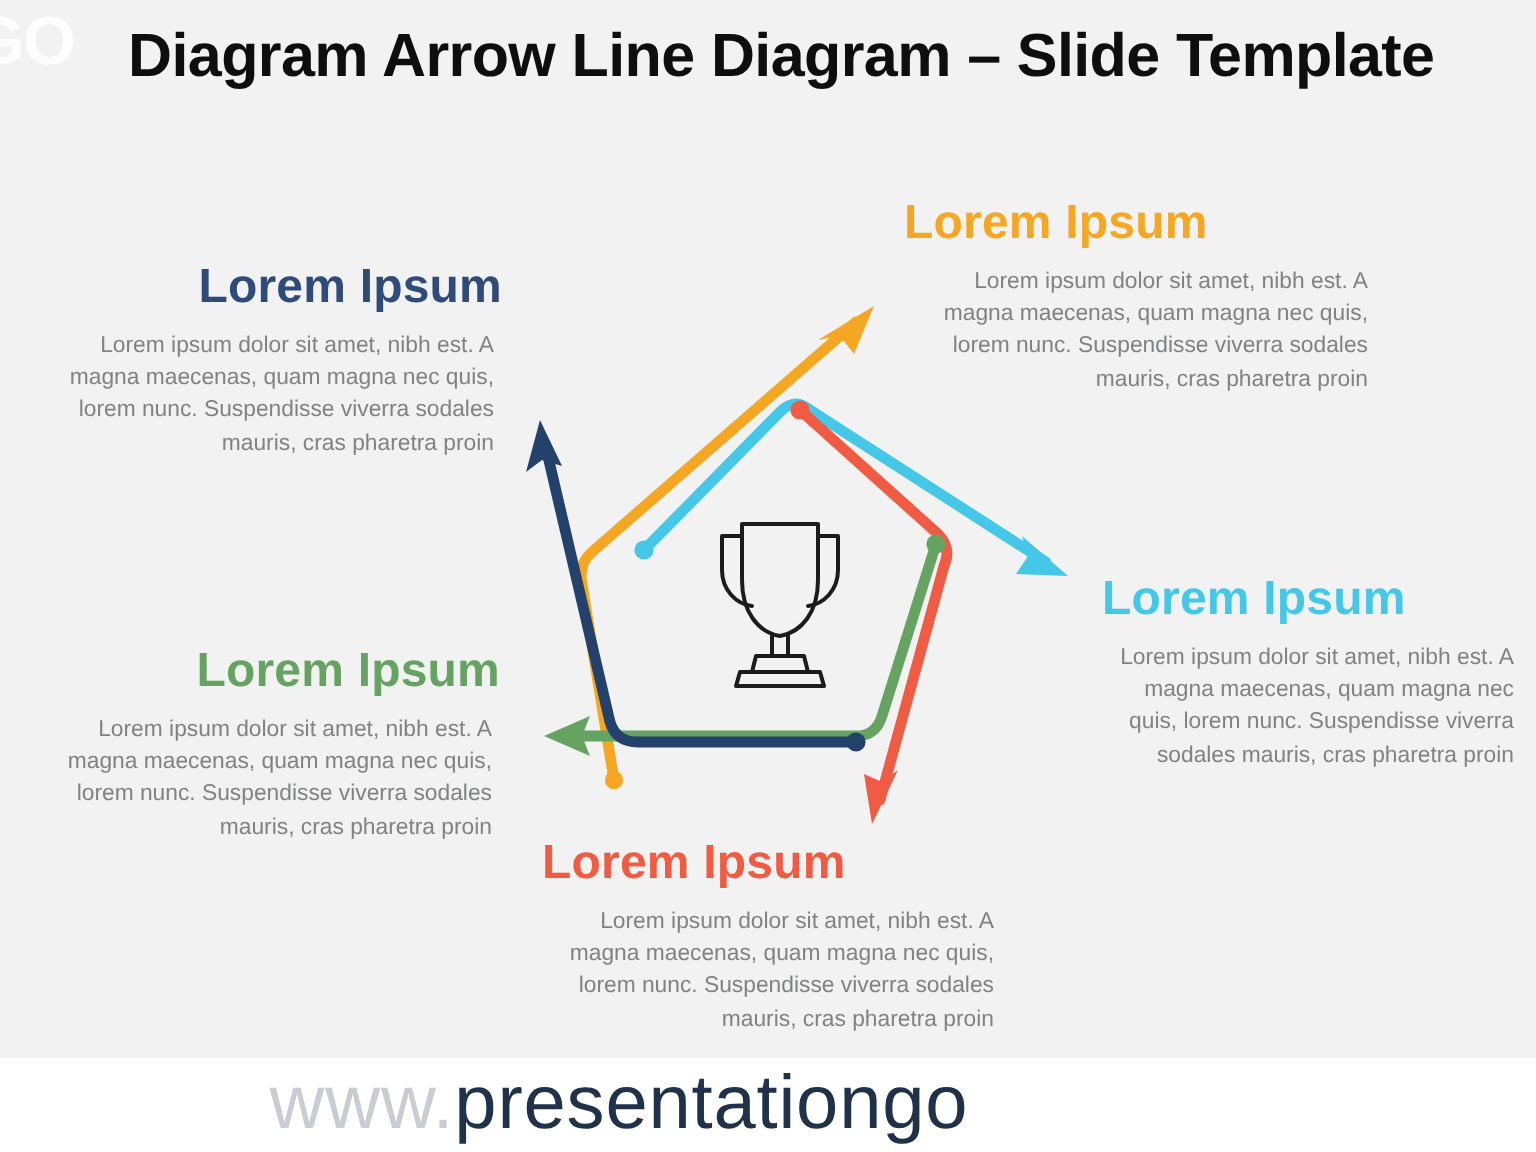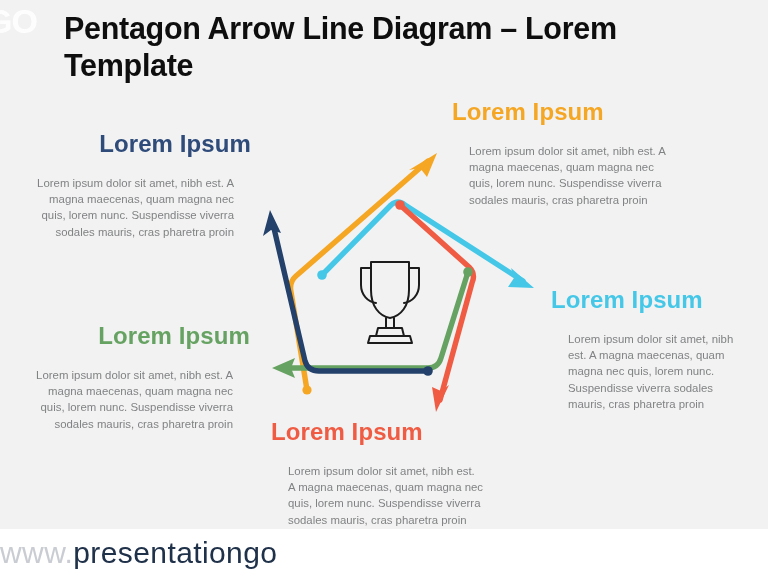--- a/index.html
+++ b/index.html
@@ -51,21 +51,22 @@
     font-weight: bold;
     font-family: "Liberation Sans", sans-serif;
     margin: 0 0 7px 0;
     letter-spacing: .1px;
   }
   .block .body {
     font-size: 11.4px;
     line-height: 1.42;
     color: #808284;
     font-family: "Liberation Sans", sans-serif;
-    margin: 17px;
+    margin: 4px;
+    text-align: right;
   }
 
   #block-topleft    { left: 18px;  top: 130px; width: 233px; text-align: right; }
   #block-topright   { left: 452px; top: 98px;  width: 236px; text-align: left;  }
   #block-right      { left: 551px; top: 286px; width: 210px; text-align: left;  }
   #block-bottom     { left: 271px; top: 418px; width: 230px; text-align: left;  }
   #block-bottomleft { left: 12px;  top: 322px; width: 238px; text-align: right; }
 
   
   #diagram {
@@ -81,33 +82,34 @@
     left: 0; bottom: 0;
     width: 768px; height: 47px;
     background: #ffffff;
   }
   #footer-url {
     position: absolute;
     left: 0; bottom: 0;
     width: 619px; height: 47px;
     display: flex;
     align-items: center;
-    font-size: 30px;
+    justify-content: center;
+    font-size: 38px;
     font-family: "Liberation Sans", sans-serif;
     letter-spacing: .4px;
   }
   .url-dim    { color: #c9ccd2; }
   .url-strong { color: #20314a; }
 </style>
 </head>
 <body>
 
 <div id="watermark">GO</div>
 
-<div id="title">Pentagon Arrow Line Diagram – Lorem Template</div>
+<div id="title">Diagram Arrow Line Diagram – Slide Template</div>
 
 <svg id="diagram" viewBox="0 0 768 576" xmlns="http://www.w3.org/2000/svg">
 
   <g>
     <path d="M 307,390 L 291,292 Q 289,282 296,276 L 428,161" fill="none" stroke="#f5a623" stroke-width="5.4" stroke-linecap="round" stroke-linejoin="round"></path>
     <circle cx="307" cy="390" r="4.6" fill="#f5a623"></circle>
     <path d="M 437,153 L 427,177 L 420,168 L 409,170 Z" fill="#f5a623"></path>
   </g>
 
   <g>

